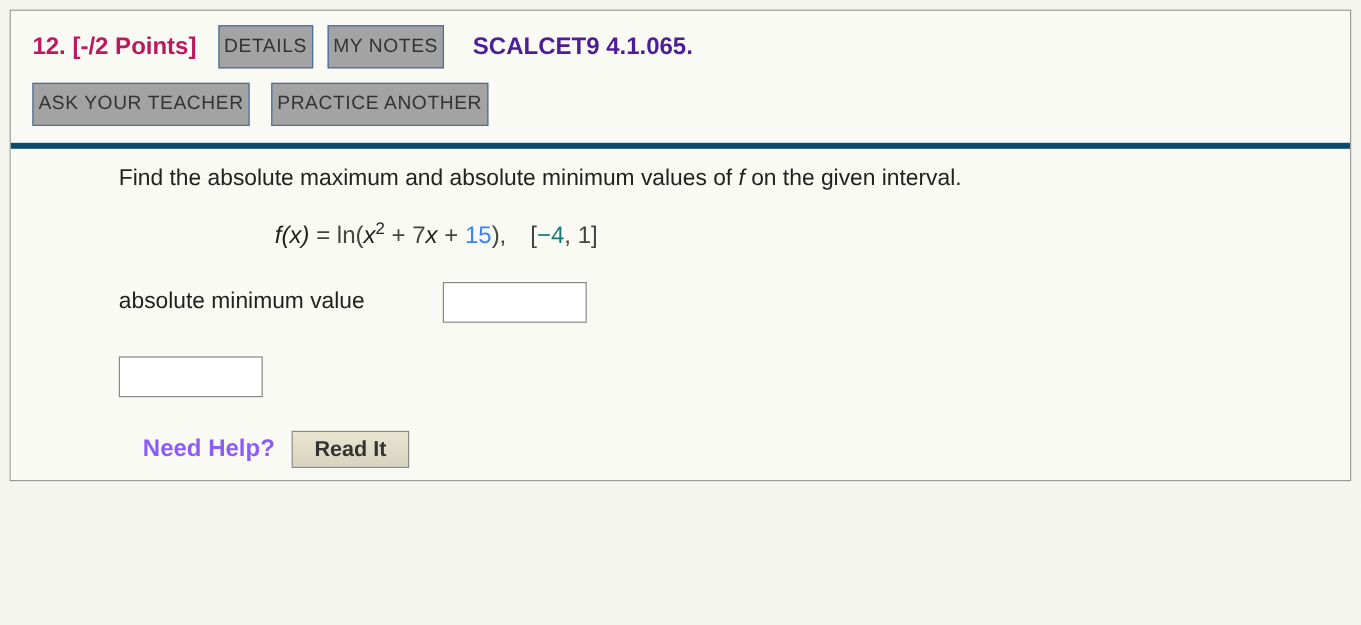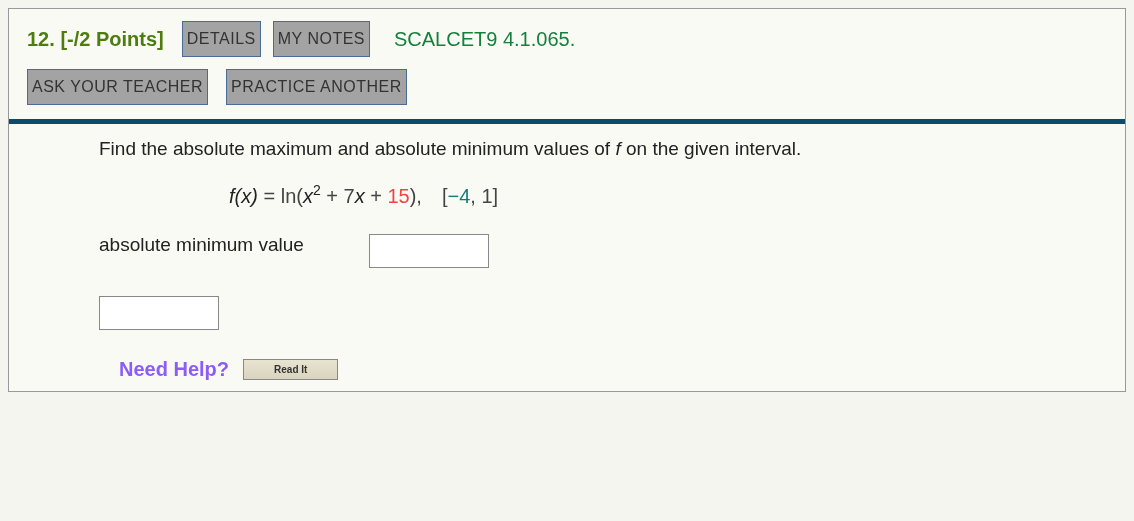--- a/index.html
+++ b/index.html
@@ -21,36 +21,36 @@
   .header-row {
     display: flex;
     align-items: center;
     gap: 12px;
     padding: 12px 18px 8px 18px;
     flex-wrap: wrap;
   }
   .question-label {
     font-weight: bold;
     font-size: 20px;
-    color: #4d7c0f;
+    color: #be185d;
     margin-right: 6px;
   }
   .header-button {
     border: 1px solid #4a6a9a;
     background: #a3a3a3;
     padding: 8px 4px;
     font-size: 16px;
     color: #333;
     cursor: pointer;
     letter-spacing: 0.5px;
   }
   .source-ref {
     font-size: 20px;
-    font-weight: normal;
-    color: #15803d;
+    font-weight: bold;
+    color: #4c1d95;
     margin-left: 12px;
   }
   .second-row {
     display: flex;
     align-items: center;
     gap: 18px;
     padding: 4px 18px 14px 18px;
   }
   .question-body {
     padding: 14px 40px 10px 90px;
@@ -64,25 +64,26 @@
   }
   .prompt-text .it { font-style: italic; }
   .equation {
     font-size: 20px;
     color: #222;
     margin-left: 130px;
     margin-bottom: 26px;
     font-style: italic;
   }
   .equation .op { font-style: normal; color: #444; }
-  .equation .num-red { color: #ef4444; font-style: normal; }
+  .equation .num-red { color: #3b82f6; font-style: normal; }
   .equation .num-teal { color: #1a7a7a; font-style: normal; }
   .equation .sup { font-size: 0.7em; vertical-align: super; font-style: normal; }
   .answer-row {
     display: flex;
+    align-items: center;
     margin-bottom: 28px;
   }
   .answer-label {
     font-size: 19px;
     color: #222;
     width: 270px;
   }
   .answer-input {
     width: 120px;
     height: 34px;
@@ -99,22 +100,22 @@
     padding-left: 20px;
   }
   .need-help {
     color: #8b5cf6;
     font-size: 20px;
     font-weight: bold;
   }
   .read-it {
     border: 1px solid #888;
     background: linear-gradient(#e8e4d0, #d8d4c0);
-    padding: 4px 30px;
-    font-size: 10px;
+    padding: 4px 18px;
+    font-size: 18px;
     font-weight: bold;
     color: #333;
     cursor: pointer;
   }
 </style>
 </head>
 <body>
 
 <div class="question-container">
 

